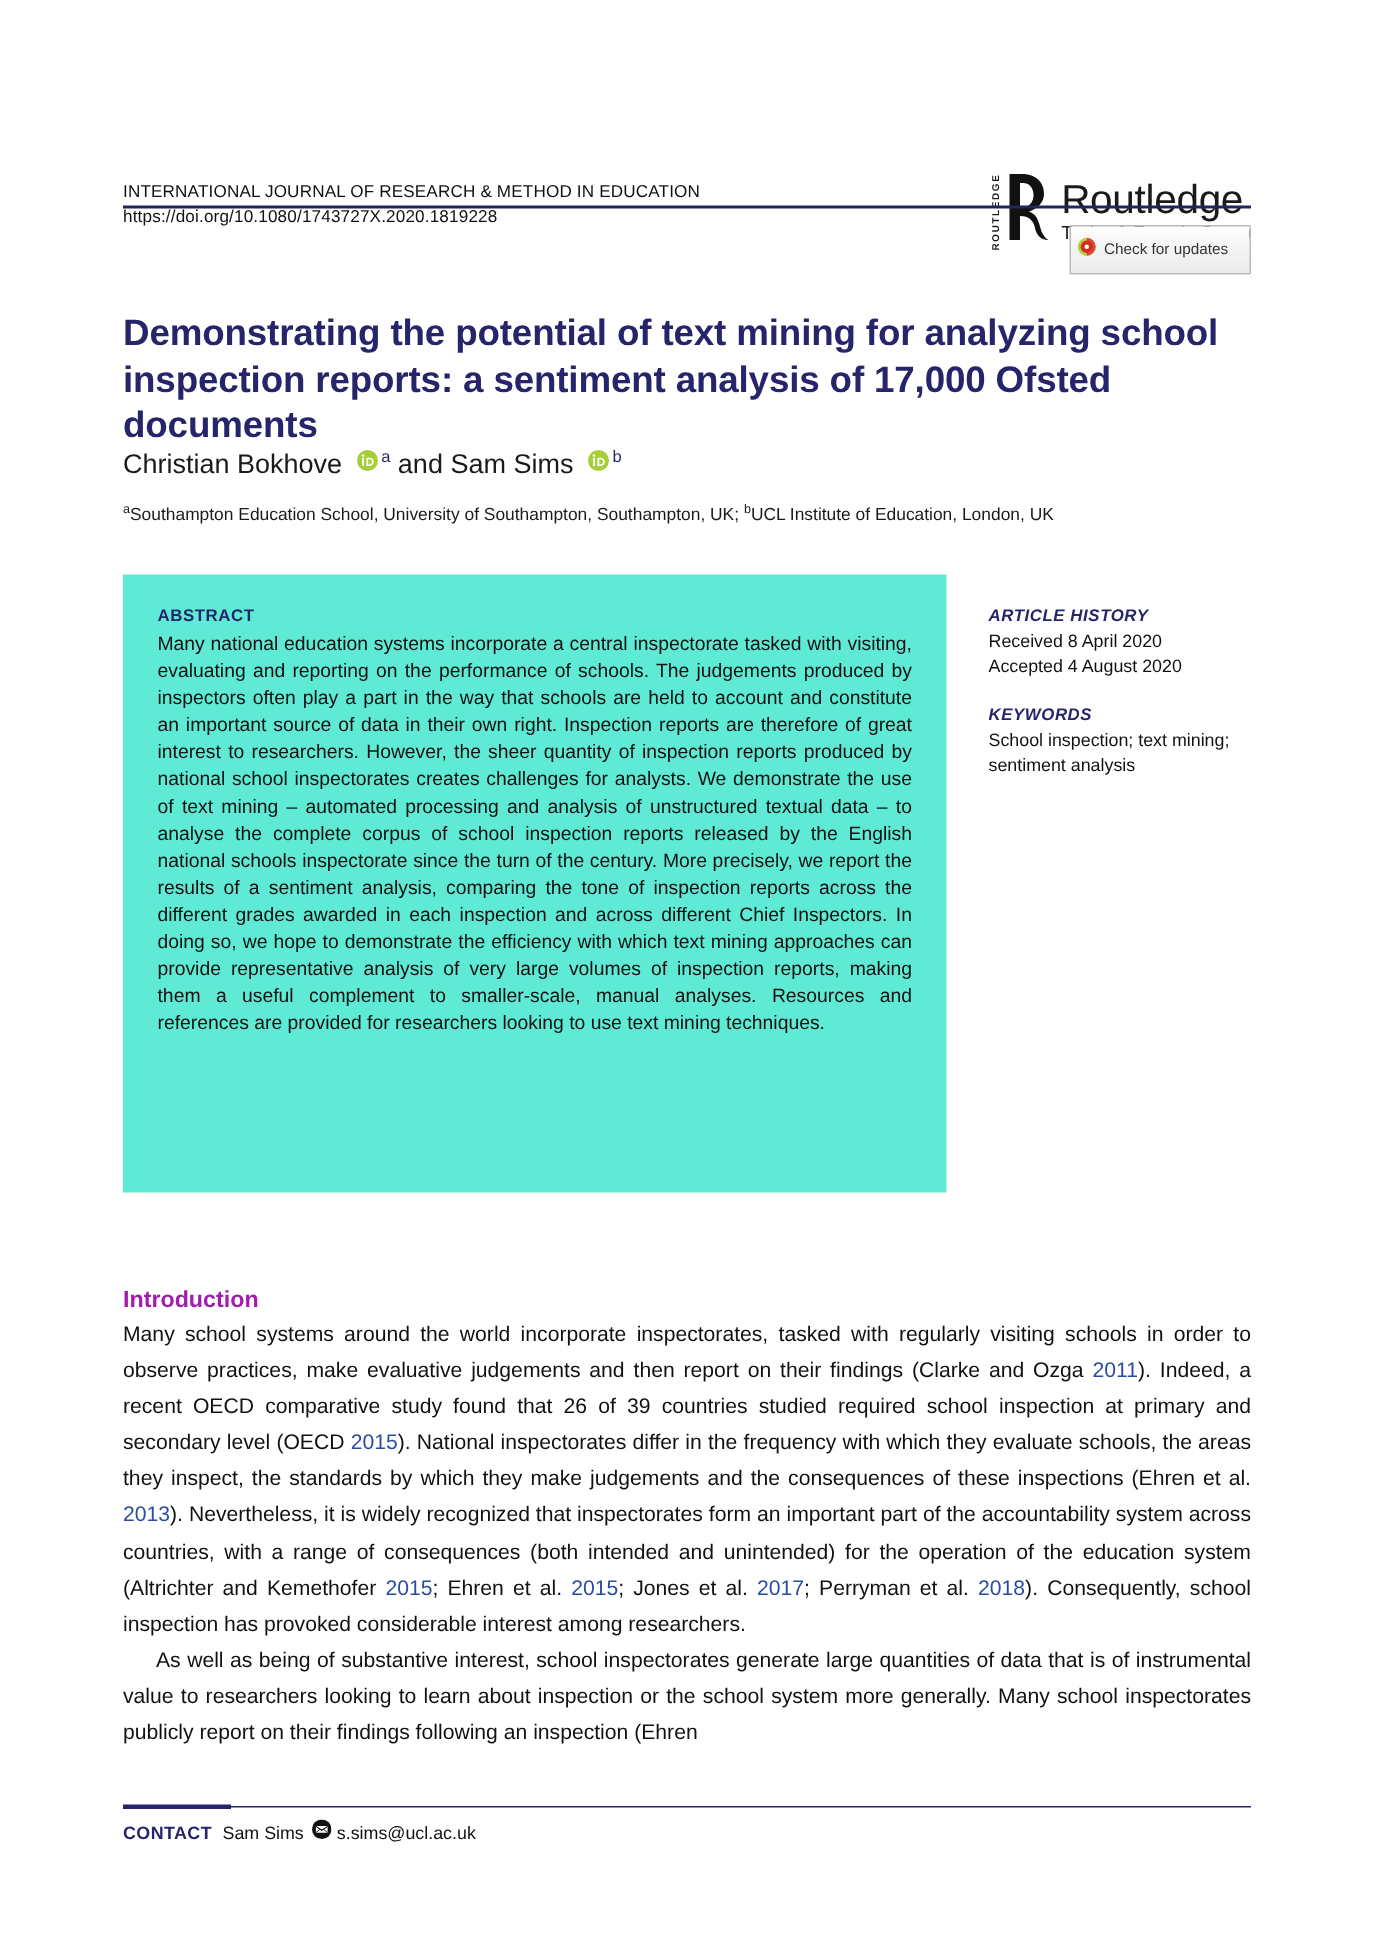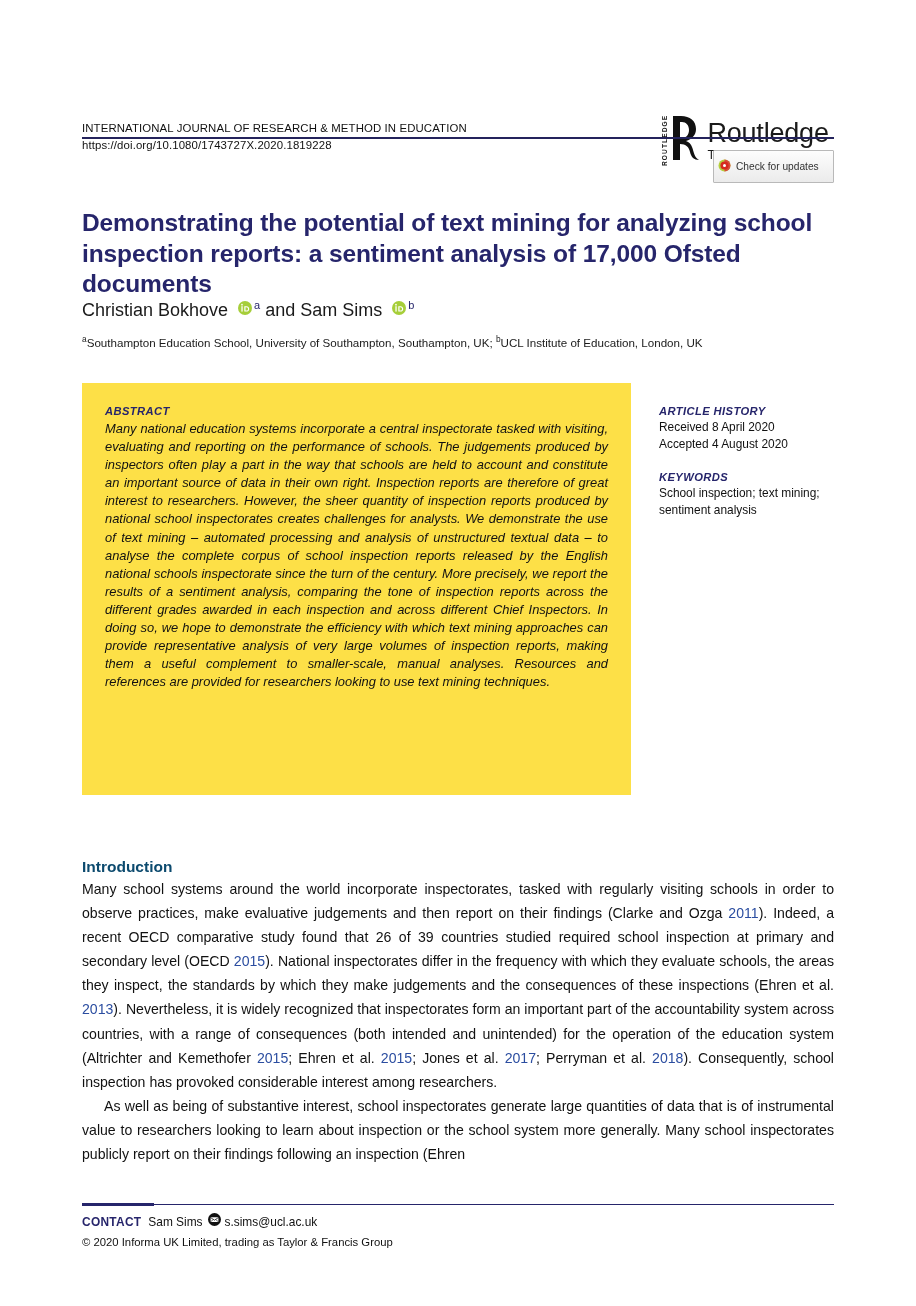--- a/index.html
+++ b/index.html
@@ -151,23 +151,22 @@
   }
   .affil sup { font-size: 8.4px; vertical-align: super; }
 
   
   .abstract-box {
     position: absolute;
     left: 82px;
     top: 383px;
     width: 549px;
     height: 412px;
-    background: #fde047;
+    background: #5eead4;
     box-sizing: border-box;
-    font-style: italic;
   }
   .abstract-inner {
     padding: 22px 23px 0 23px;
   }
   .abs-head {
     font-size: 11.2px;
     font-weight: bold;
     color: #26256b;
     letter-spacing: 0.4px;
     margin-bottom: 3px;
@@ -202,21 +201,21 @@
   }
   .meta-gap { height: 19px; }
 
   
   .sec-head {
     position: absolute;
     left: 82px;
     top: 845px;
     font-size: 15.5px;
     font-weight: bold;
-    color: #0c4a6e;
+    color: #a21caf;
   }
   .body-text {
     position: absolute;
     left: 82px;
     top: 877px;
     width: 752px;
     font-size: 14.1px;
     line-height: 24.1px;
     color: #111;
     text-align: justify;
@@ -369,16 +368,15 @@
       <span class="mail-icon">
         <svg width="13" height="13" viewBox="0 0 13 13">
           <circle cx="6.5" cy="6.5" r="6.5" fill="#111111"></circle>
           <rect x="2.6" y="4.3" width="7.8" height="4.6" rx="0.4" fill="#ffffff"></rect>
           <path d="M2.6 4.6 L6.5 7.2 L10.4 4.6" stroke="#111111" stroke-width="0.75" fill="none"></path>
           <path d="M2.7 8.7 L5.3 6.5 M10.3 8.7 L7.7 6.5" stroke="#111111" stroke-width="0.6" fill="none"></path>
         </svg>
       </span>
       <span>s.sims@ucl.ac.uk</span>
     </div>
-    <div class="copyright">© 2020 Informa UK Limited, trading as Taylor &amp; Francis Group</div>
   </div>
 
 </div>
 
 </body></html>

